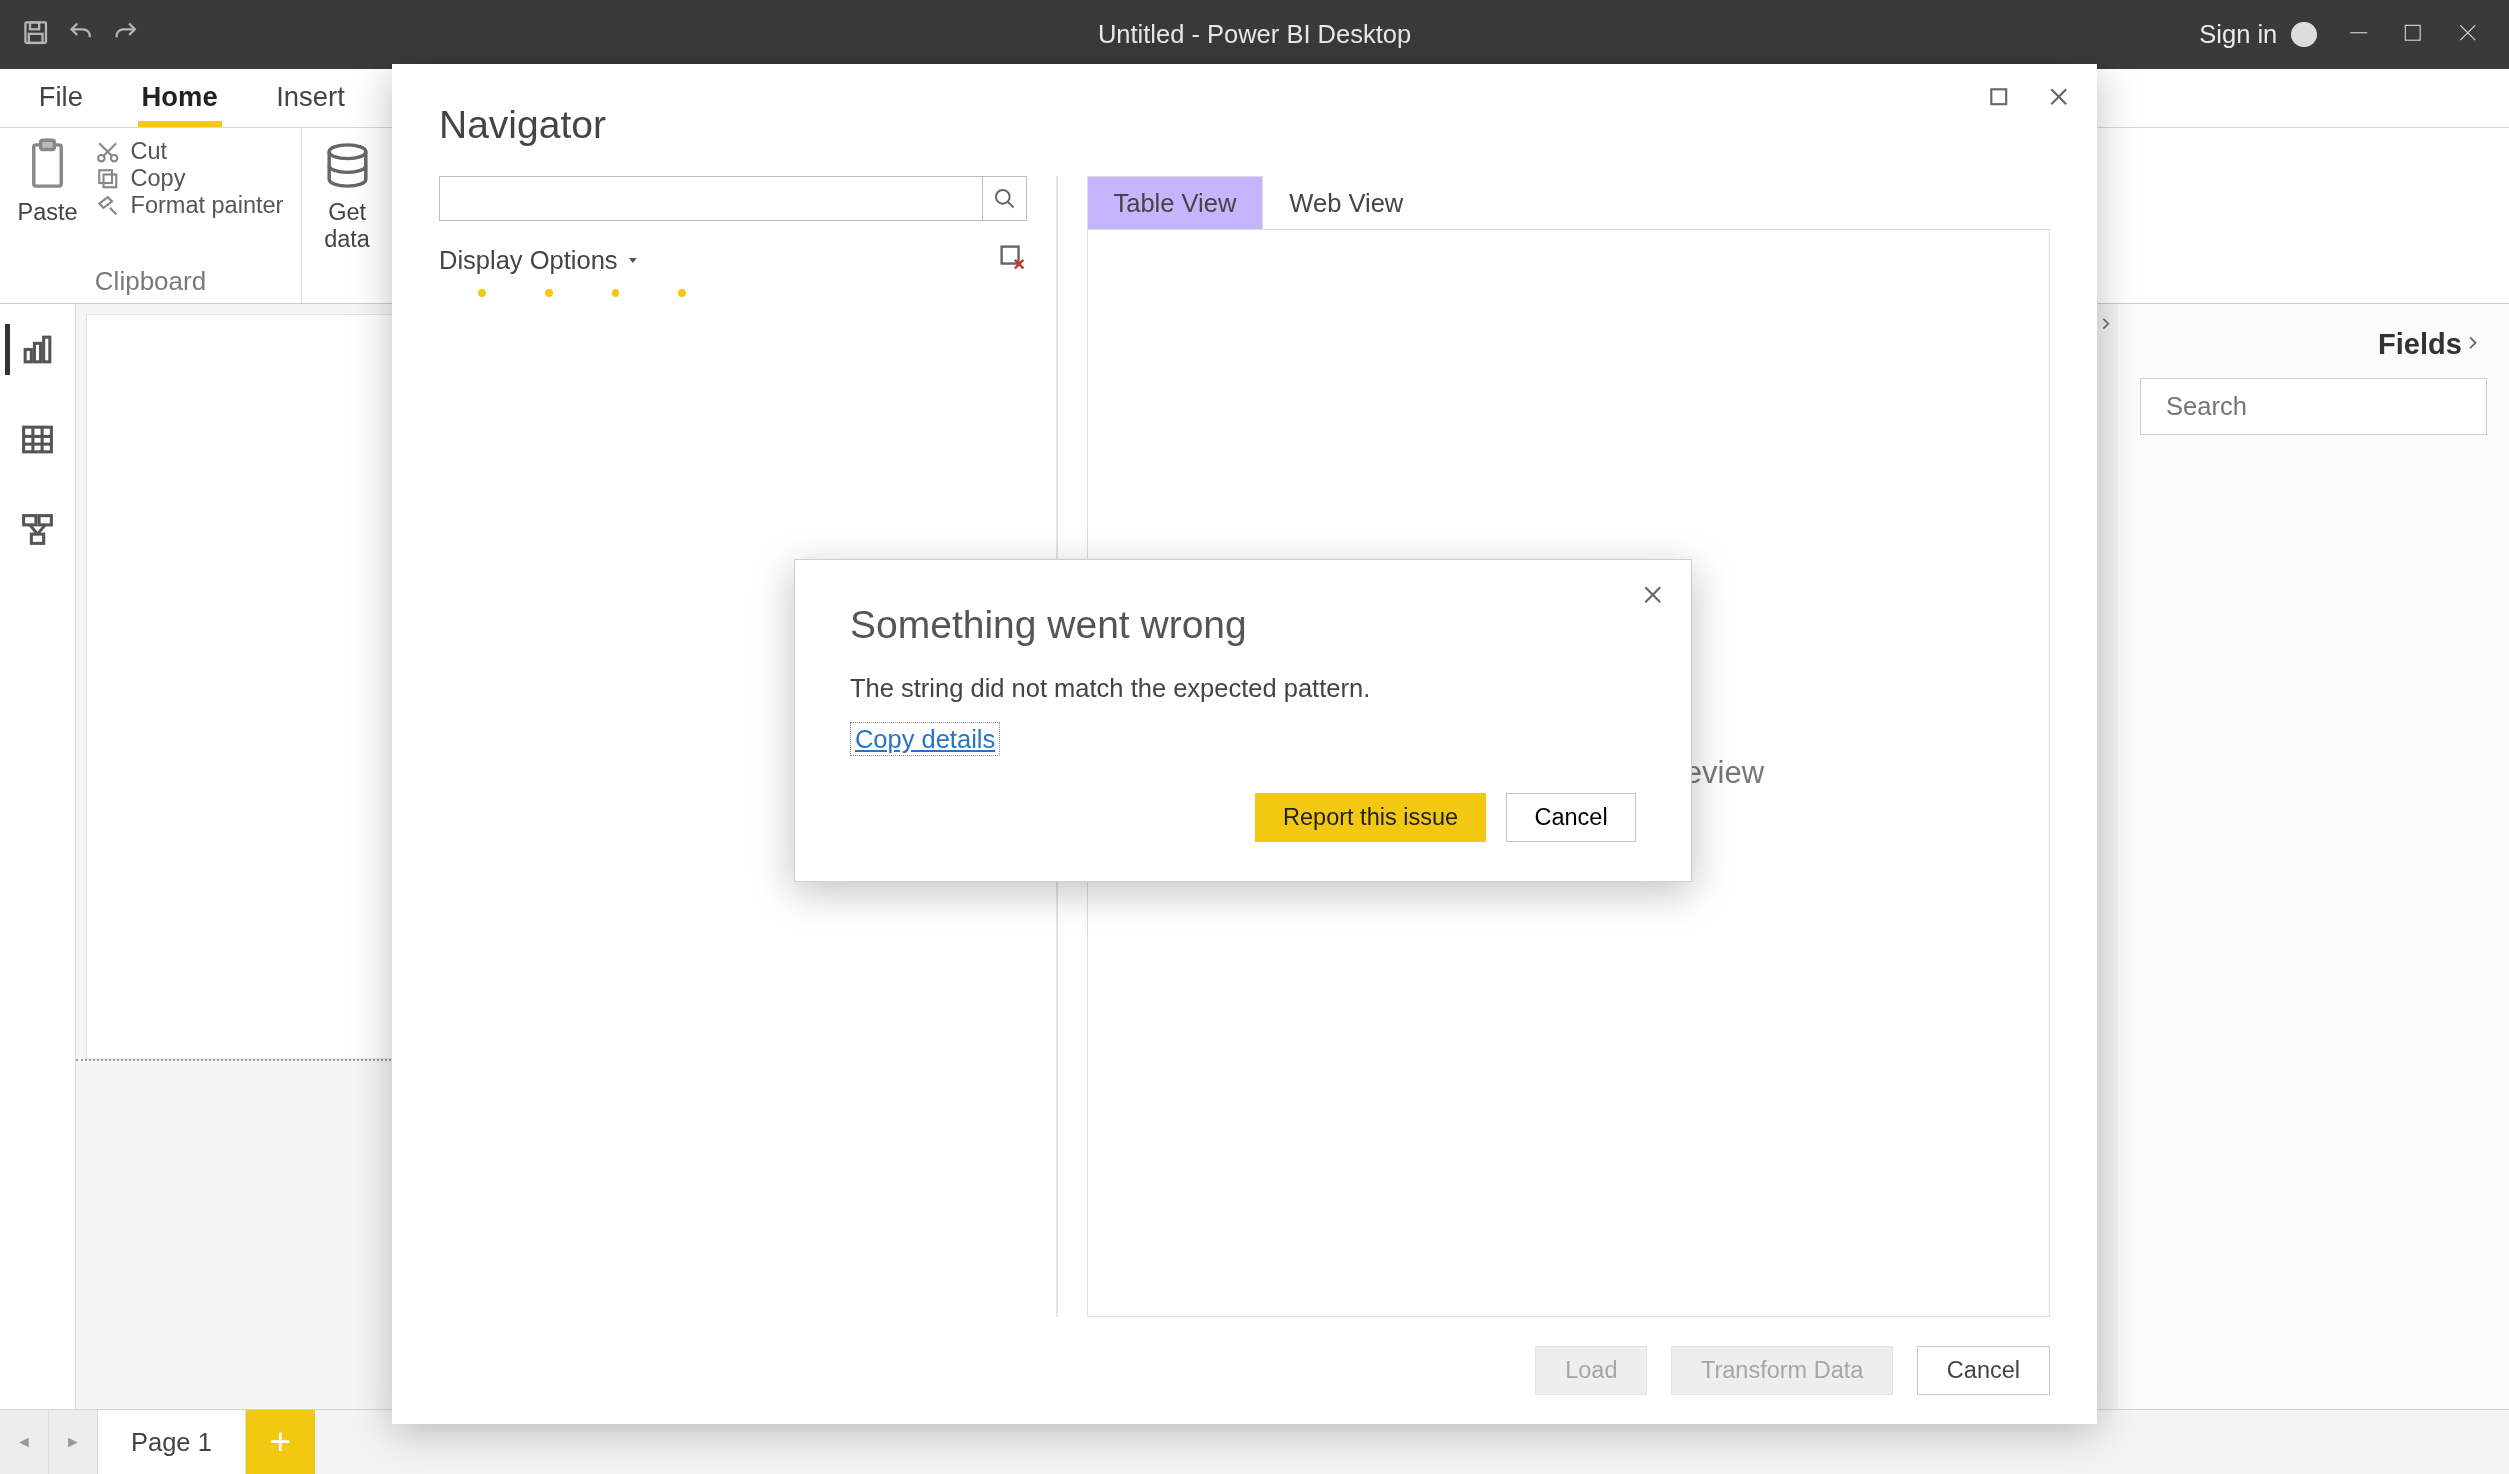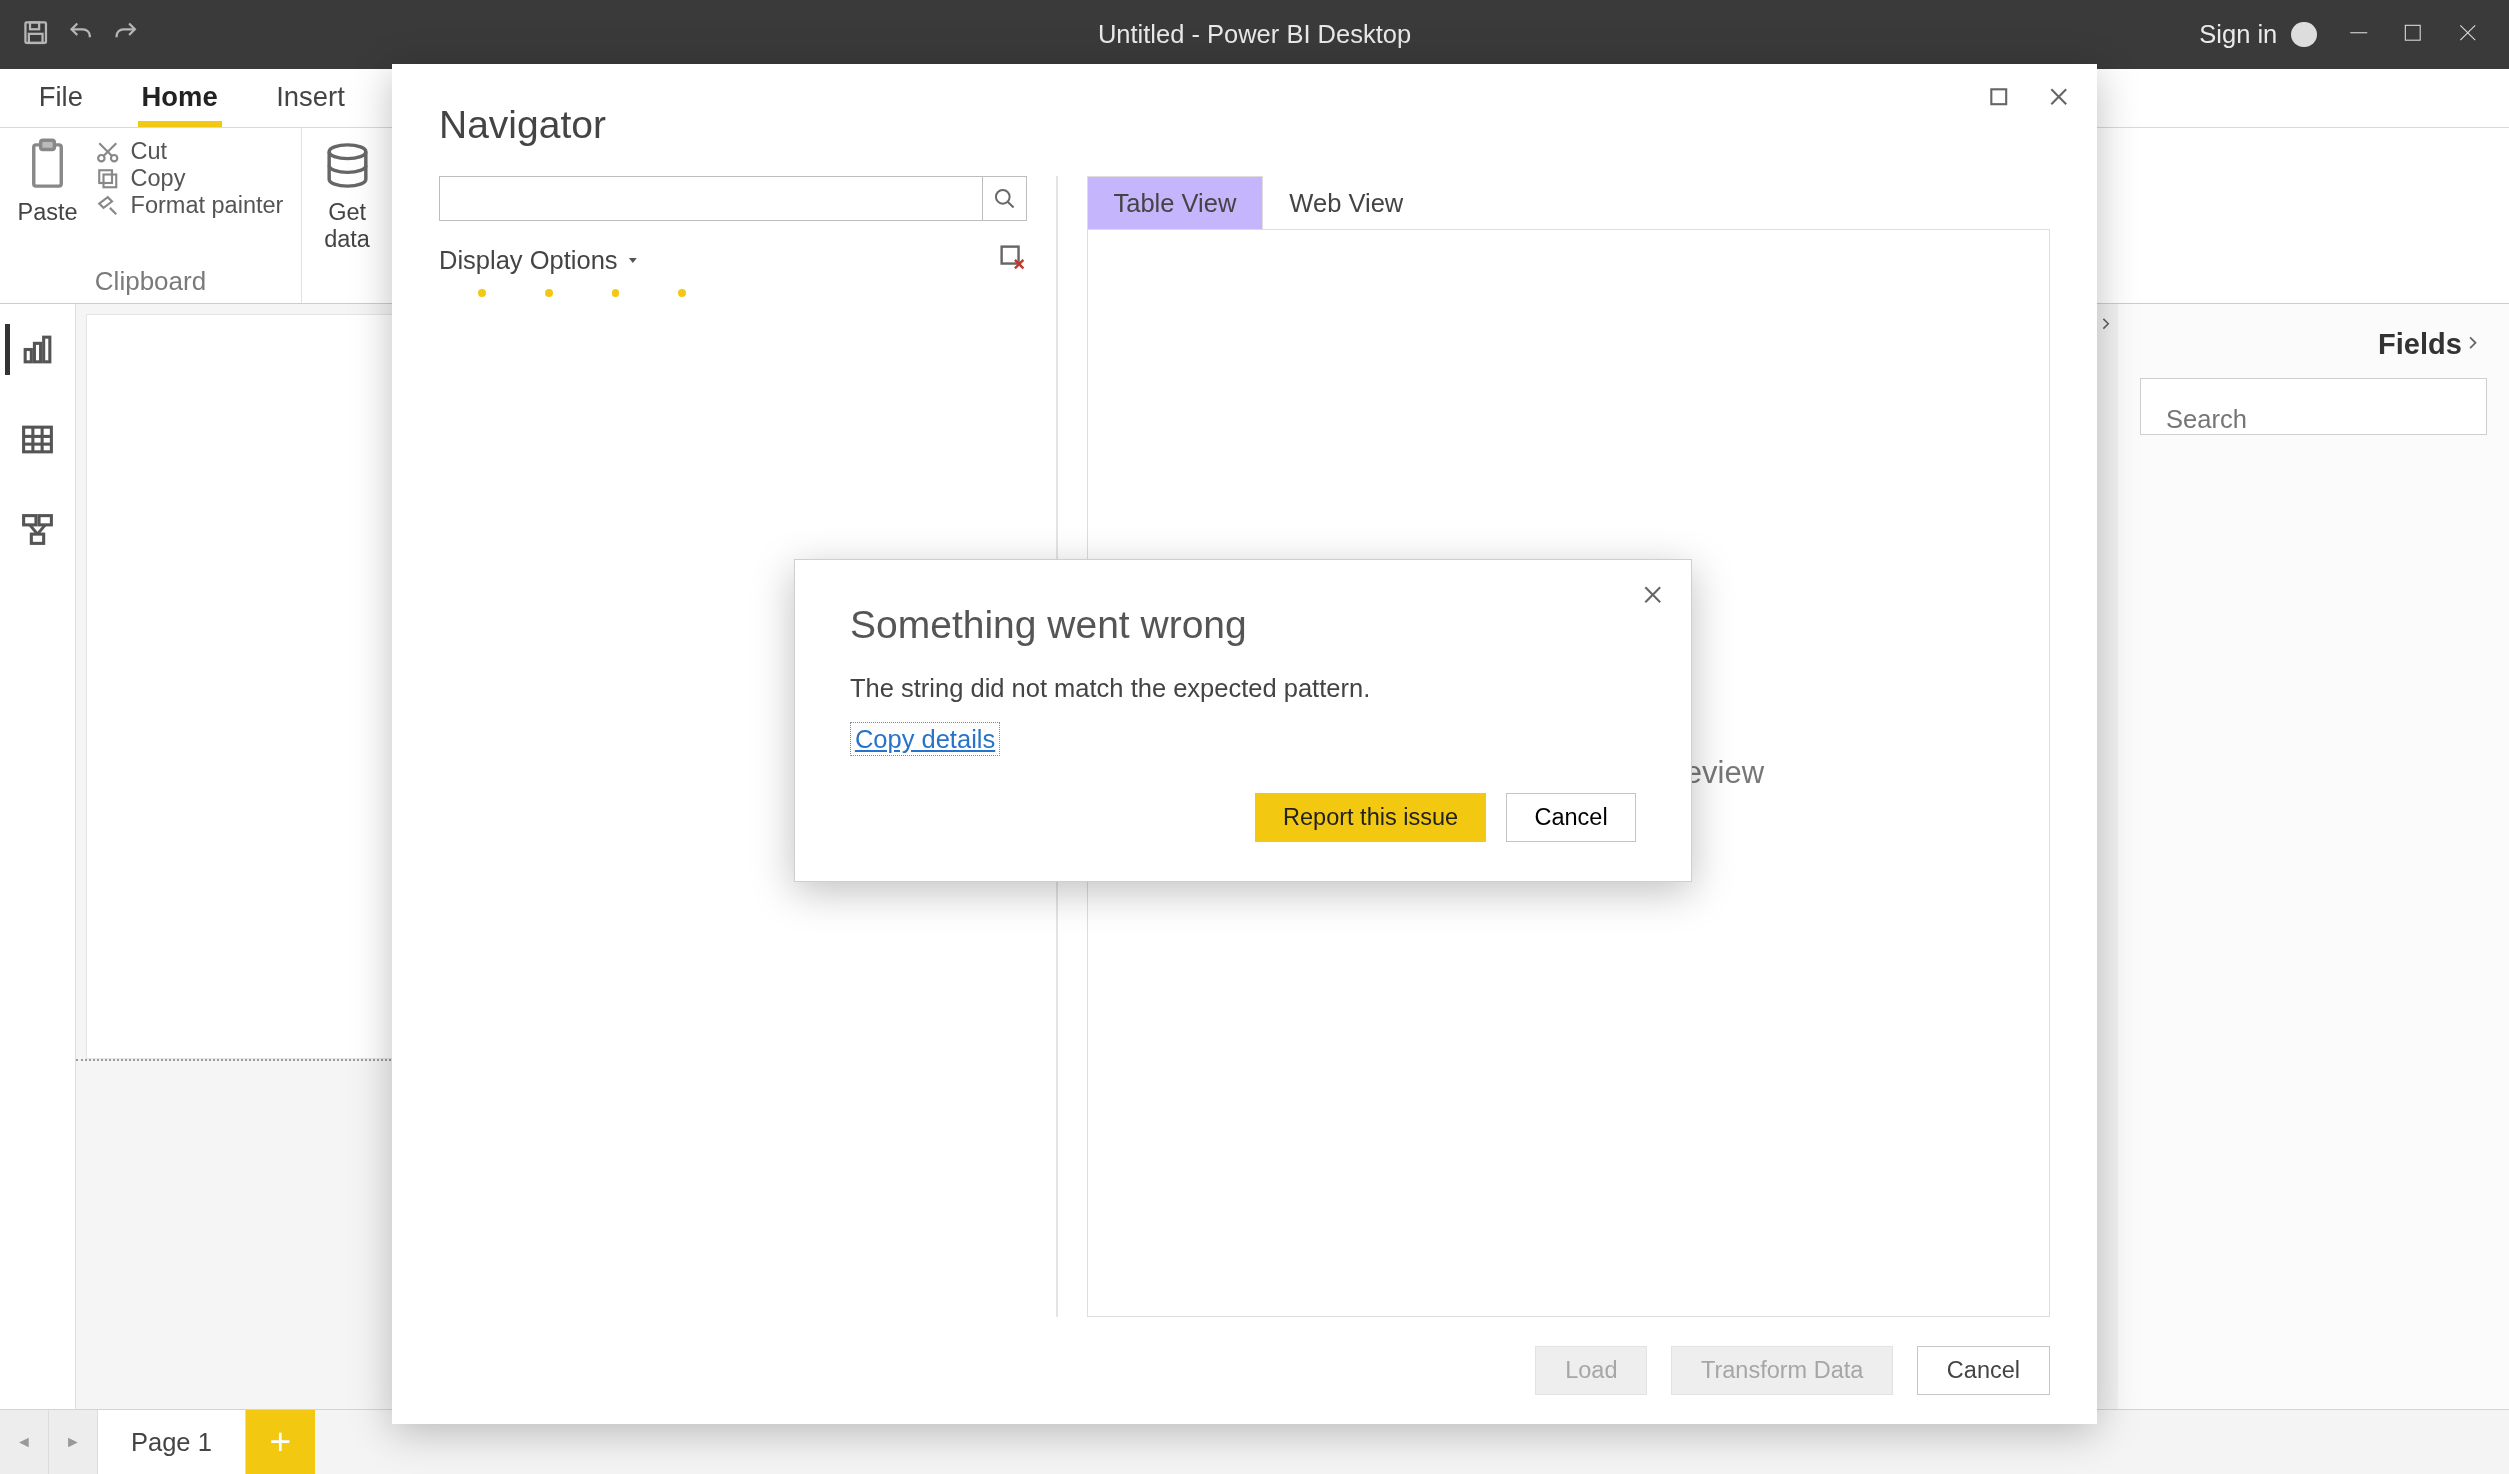--- a/index.html
+++ b/index.html
@@ -43,21 +43,21 @@
 
 .canvas { position: absolute; left: 76px; top: 304px; right: 394px; bottom: 65px; background: #f5f5f5; }
 .canvas .inner { position: absolute; left: 9.8px; top: 9.8px; right: 9.8px; height: 745px; background: #fff; border: 1px solid #e4e4e4; }
 .canvas .hr { position: absolute; left: 0; right: 0; top: 755px; border-top: 2px dotted #9a9a9a; }
 
 
 .fields { position: absolute; right: 0; top: 304px; bottom: 65px; width: 392px; background: #fbfbfb; border-left: 1px solid #dcdcdc; }
 .fields .collapse { position: absolute; left: -27.4px; top: 0; bottom: 0; width: 27.4px; background: #f3f3f3; border-left: 1px solid #dcdcdc; }
 .fields .collapse svg { position: absolute; top: 9.8px; left: 3.9px; width: 19.6px; height: 19.6px; }
 .fields .hdr { display: flex; align-items: center; justify-content: flex-end; padding: 23.5px 25.5px 17.6px; font-size: 29px; font-weight: 600; color: #333; }
-.fields .search { margin: 0 21.6px; height: 57px; border: 1px solid #cfcfcf; background: #fff; display: flex; align-items: flex-end; padding: 0 13.7px; gap: 11.8px; }
+.fields .search { margin: 0 21.6px; height: 57px; border: 1px solid #cfcfcf; background: #fff; display: flex; align-items: center; padding: 0 13.7px; gap: 11.8px; }
 .fields .search svg { width: 27.4px; height: 27.4px; stroke: #666; fill: none; stroke-width: 2; }
 .fields .search input { border: none; outline: none; font-size: 25.5px; flex: 1; color: #333; background: transparent; }
 
 
 .statusbar { position: absolute; left: 0; right: 0; bottom: 0; height: 65px; background: #f4f4f4; border-top: 1px solid #d4d4d4; display: flex; align-items: stretch; }
 .statusbar .navbtn { width: 49px; display: flex; align-items: center; justify-content: center; background: #ededed; border-right: 1px solid #dcdcdc; color: #999; }
 .statusbar .page { padding: 0 33px; display: flex; align-items: center; background: #fff; border-right: 1px solid #dcdcdc; font-size: 25.5px; color: #444; }
 .statusbar .add { width: 69px; display: flex; align-items: center; justify-content: center; background: #f2c811; color: #fff; font-size: 37px; font-weight: 300; }
 
 

